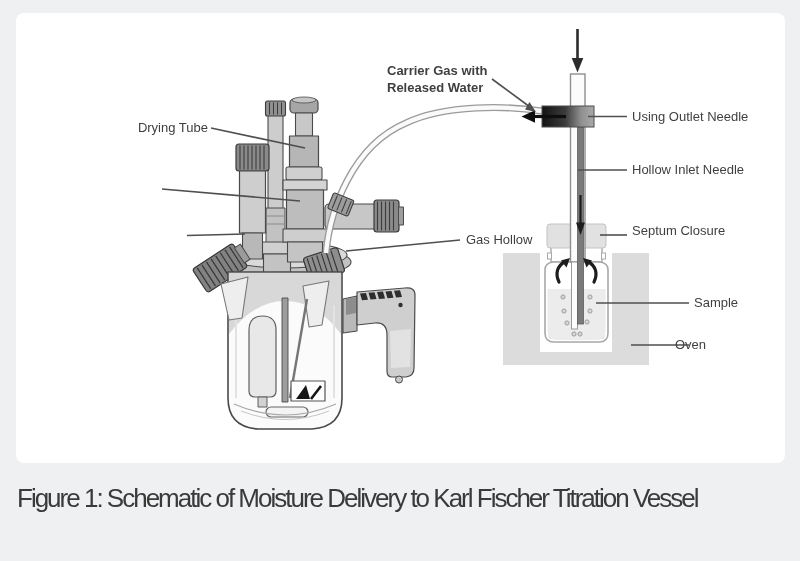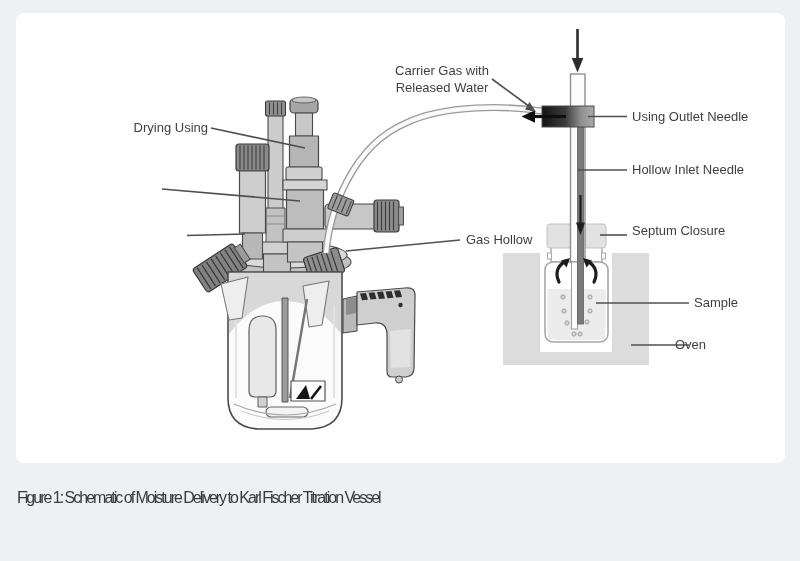--- a/index.html
+++ b/index.html
@@ -15,24 +15,24 @@
     background:#ffffff;border-radius:8px;
   }
   svg.diagram{position:absolute;left:0;top:0;width:800px;height:561px;}
   .lbl{
     position:absolute;
     font-size:13px;line-height:16px;color:#3f3f3f;
     white-space:nowrap;
   }
   .lbl.wrap{white-space:normal;line-height:17px;}
   .lbl.r{text-align:right;}
-  .lbl.c{text-align:center;}
+  .lbl.c{text-align:left;font-weight:bold;}
   .caption{
     position:absolute;left:17px;top:481px;width:775px;
-    font-size:16px;line-height:34px;letter-spacing:-2px;color:#3a3a3a;
+    font-size:26px;line-height:34px;letter-spacing:-2px;color:#3a3a3a;
   }
 </style>
 </head>
 <body>
 
 <div class="stage">
 
   <div class="panel"></div>
 
   <svg class="diagram" viewBox="0 0 800 561">
@@ -237,21 +237,21 @@
       <line x1="631" y1="345" x2="689" y2="345"></line>
       <line x1="460" y1="240" x2="346" y2="251"></line>
       <line x1="211" y1="128" x2="305" y2="148"></line>
       <line x1="162" y1="189" x2="300" y2="201"></line>
       <line x1="187" y1="235.5" x2="245" y2="234"></line>
       <line x1="492" y1="79" x2="530" y2="107"></line>
     </g>
     <polygon points="536,112 525,109.5 529.5,102" fill="#4f4f4f"></polygon>
   </svg>
 
-  <div class="lbl r" style="left:123px;top:120px;width:85px">Drying Using</div>
+  <div class="lbl r" style="left:123px;top:120px;width:85px">Drying Tube</div>
   <div class="lbl c wrap" style="left:387px;top:62px;width:110px">Carrier Gas with Released Water</div>
   <div class="lbl" style="left:466px;top:232px">Gas Hollow</div>
   <div class="lbl" style="left:632px;top:109px">Using Outlet Needle</div>
   <div class="lbl" style="left:632px;top:162px">Hollow Inlet Needle</div>
   <div class="lbl" style="left:632px;top:223px">Septum Closure</div>
   <div class="lbl" style="left:694px;top:295px">Sample</div>
   <div class="lbl" style="left:675px;top:337px">Oven</div>
 
   <div class="caption">
     <div>Figure 1: Schematic of Moisture Delivery to Karl Fischer Titration Vessel</div>

